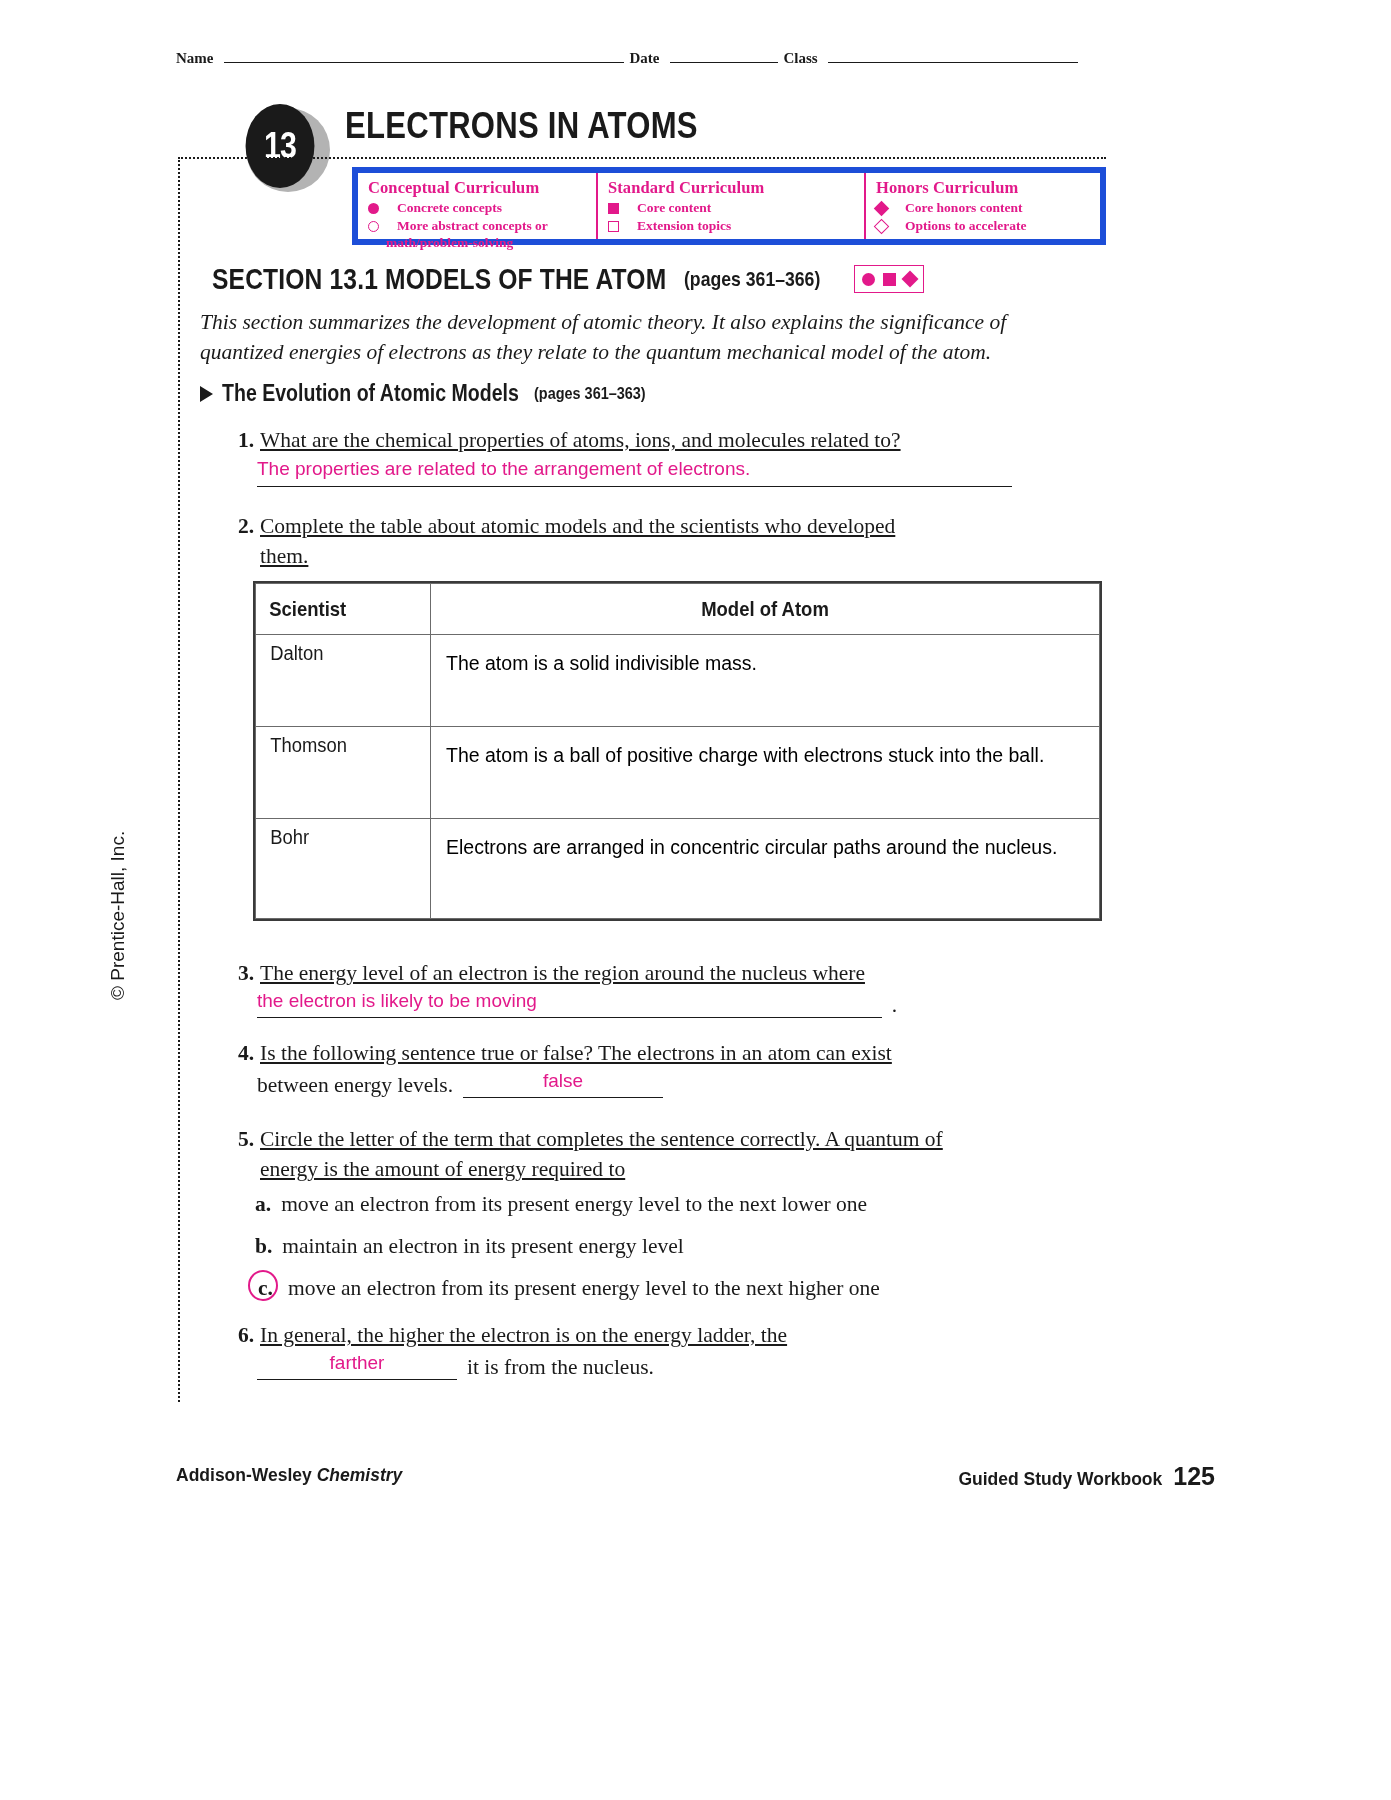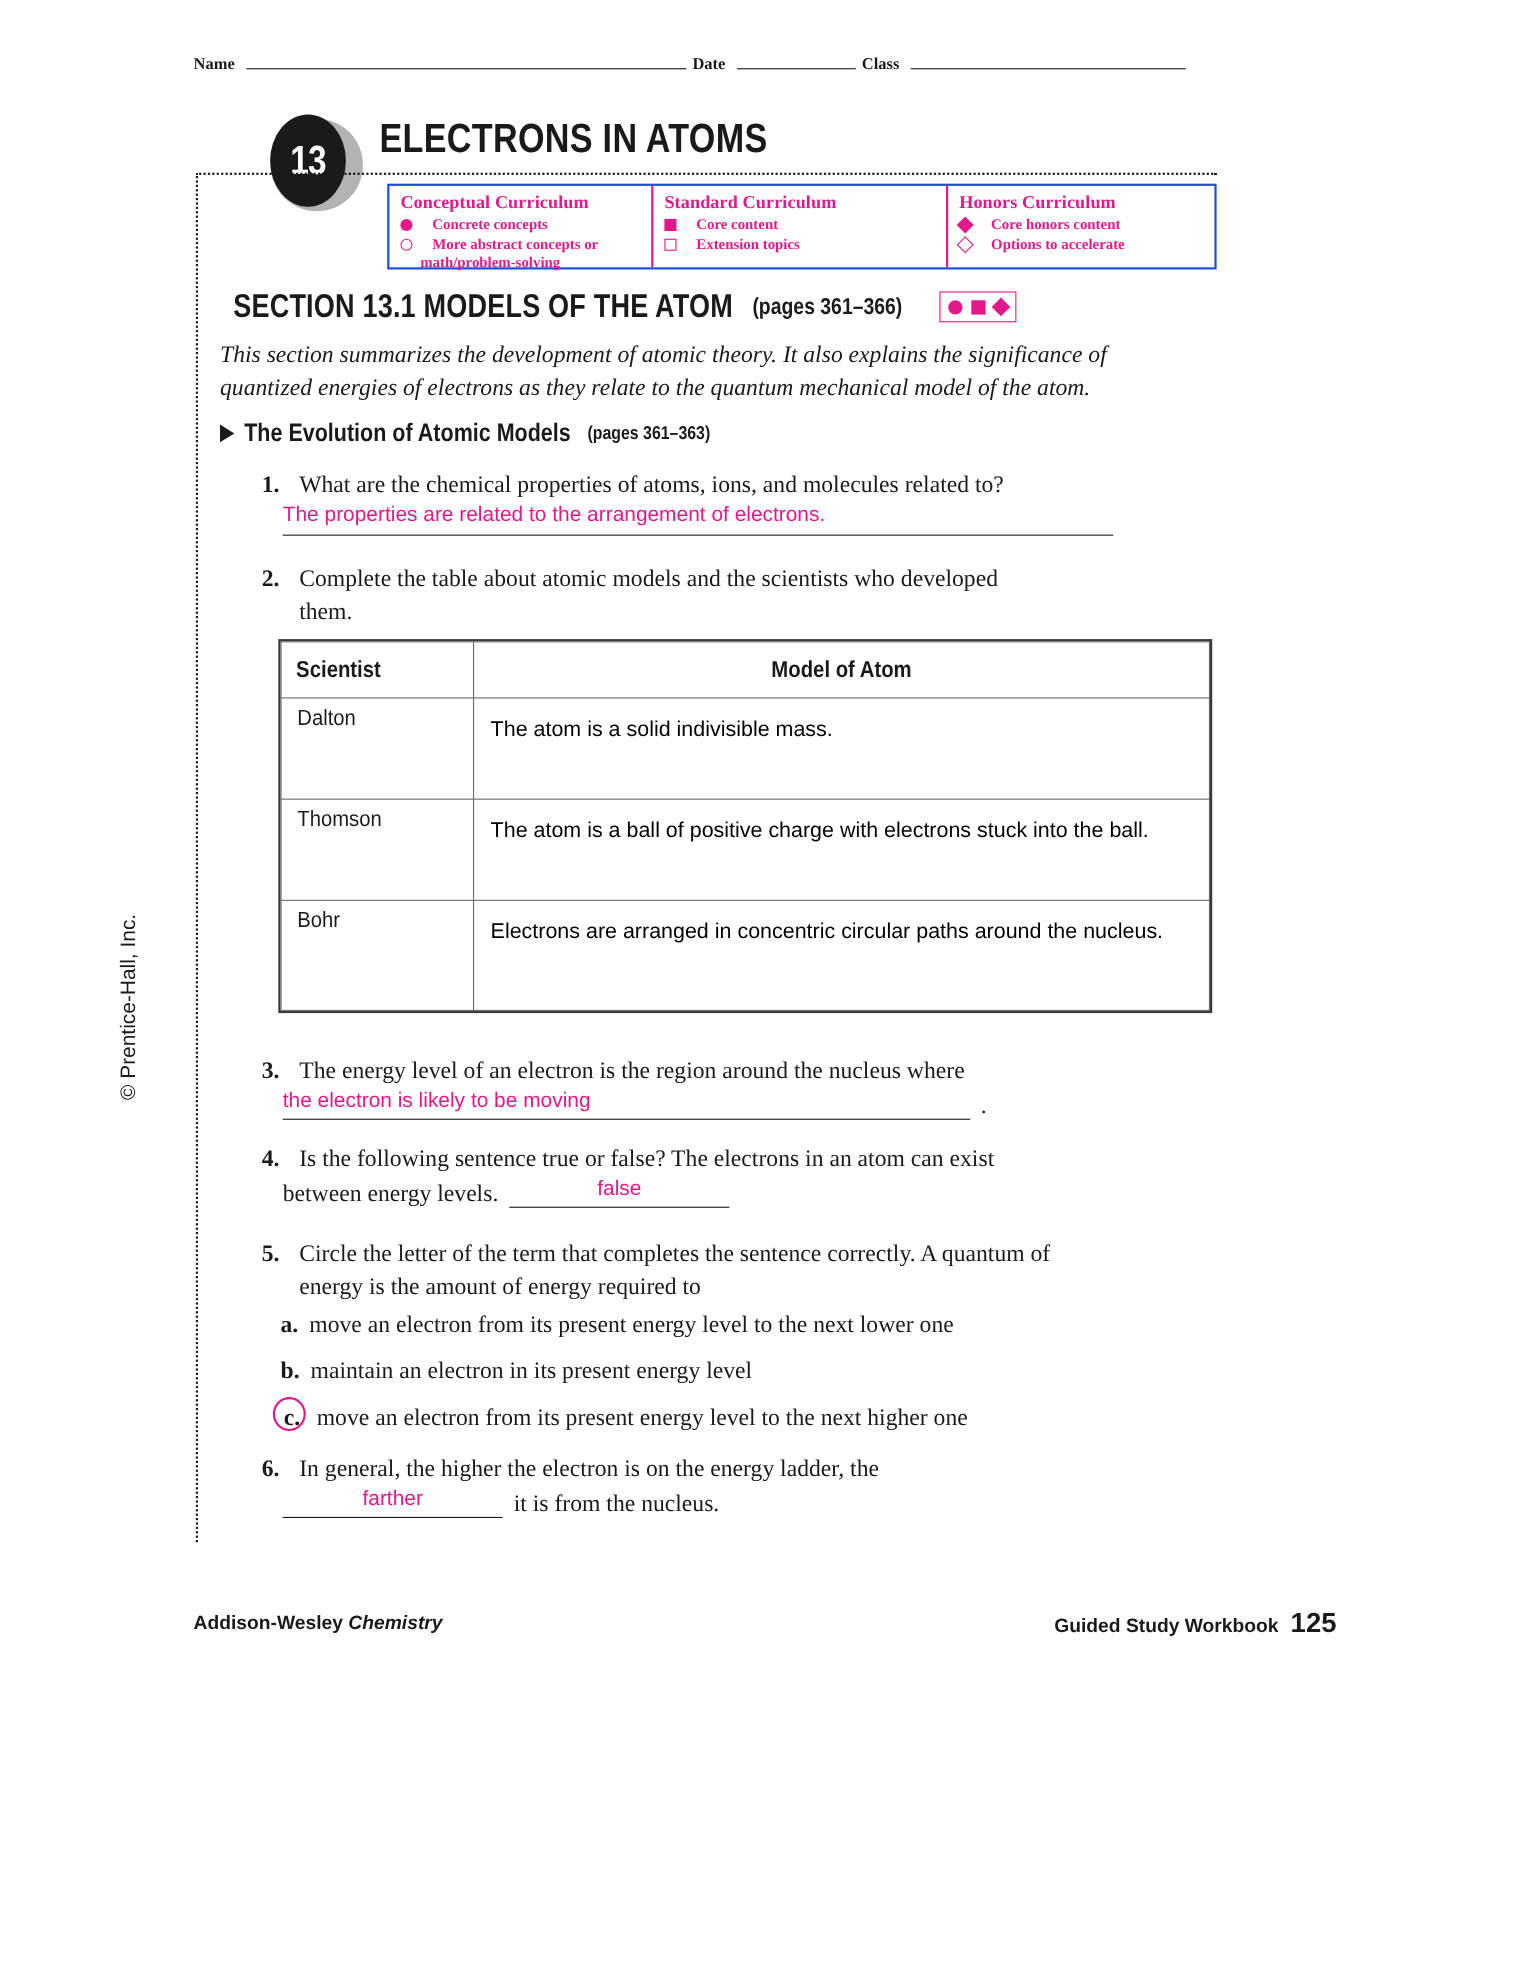--- a/index.html
+++ b/index.html
@@ -59,21 +59,21 @@
     border-top:2.4px dotted #1a1a1a;
   }
   .dot-v{
     position:absolute;left:178px;top:157px;width:0;height:1245px;
     border-left:2.4px dotted #1a1a1a;
   }
 
   
   .legend{
     position:absolute;left:352px;top:167px;width:754px;height:78px;
-    border:2px solid #1d4ed8;
+    border:6px solid #1d4ed8;
     display:flex;
     color:#e2198a;
     font-family:"Liberation Serif", serif;
     box-sizing:border-box;
   }
   .legend .col{
     padding:5px 0 0 10px;box-sizing:border-box;
   }
   .legend .col.c1{flex:0 0 240px;border-right:2px solid #e2198a;}
   .legend .col.c2{flex:0 0 268px;border-right:2px solid #e2198a;}
@@ -153,21 +153,21 @@
     transform:scaleX(.85);transform-origin:left center;
     margin-left:-46px;
     white-space:nowrap;
   }
 
   
   .q{position:absolute;font-size:21.5px;line-height:1.4;}
   .q .num{
     position:absolute;left:0;top:0;font-weight:bold;width:26px;text-align:right;
   }
-  .q .body{margin-left:44px;display:block;}
+  .q .body{margin-left:32px;display:block;text-decoration:underline;}
 
   .ans{
     color:#e2198a;
     font-family:"Liberation Sans", sans-serif;
     font-size:19px;
   }
   .ans-line{
     border-bottom:1.4px solid #1a1a1a;
   }
 

